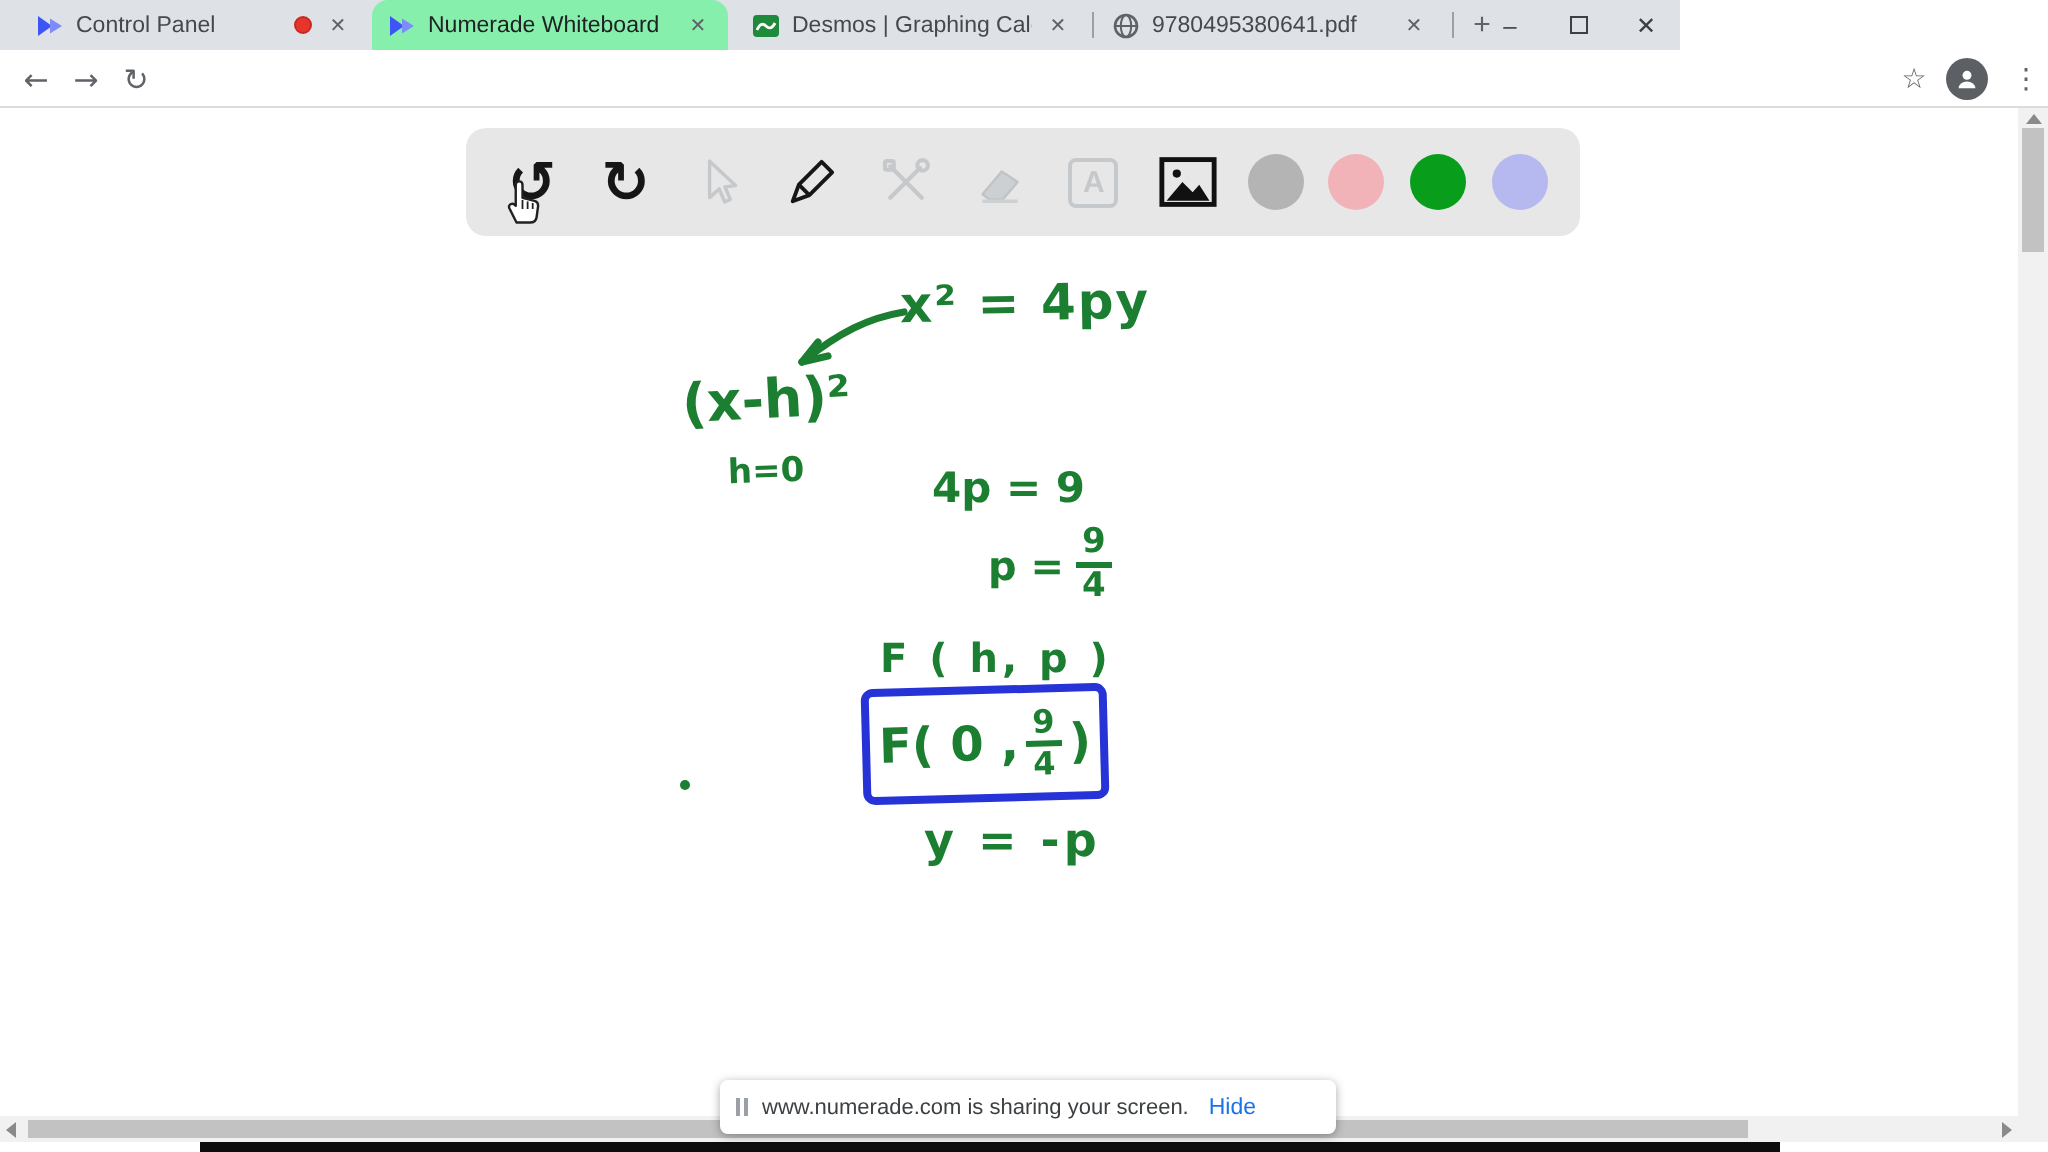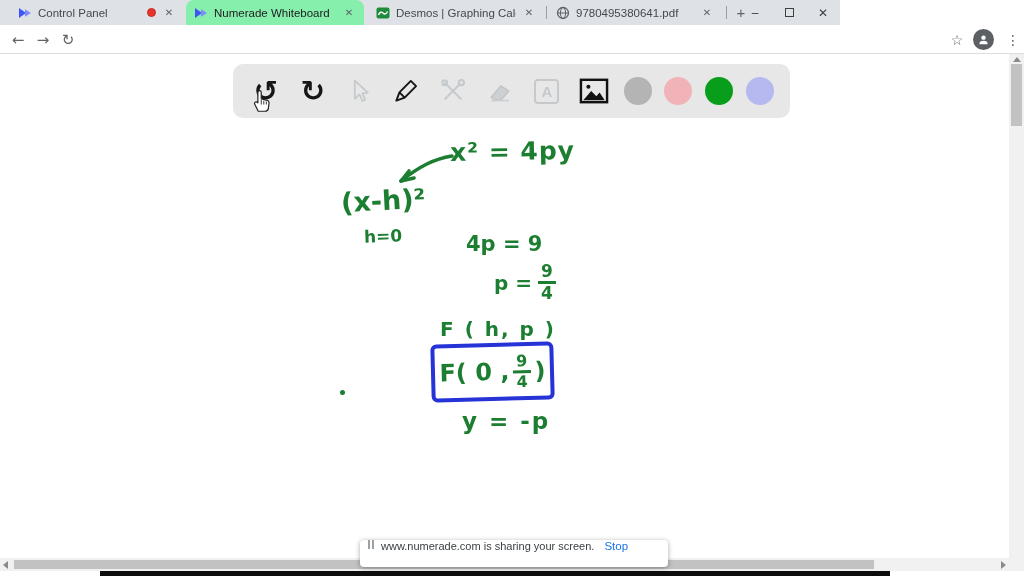--- a/index.html
+++ b/index.html
@@ -38,21 +38,21 @@
 
   
   .ink { position:absolute; font-family:"DejaVu Sans",sans-serif; font-weight:bold; color:#1b7e30; white-space:nowrap; }
   .frac { display:inline-flex; flex-direction:column; align-items:center; vertical-align:middle; line-height:1; }
   .frac .num { border-bottom:3px solid #1b7e30; padding:0 3px 1px; }
   .frac .den { padding-top:1px; }
   .bluebox { position:absolute; left:431px; top:343px; width:123px; height:58px; border:4px solid #2633d6; border-radius:6px; transform:rotate(-1.5deg); display:flex; align-items:center; justify-content:center; }
   .inkdot { position:absolute; left:340px; top:390px; width:5px; height:5px; border-radius:50%; background:#1b7e30; }
 
   
-  .sharebar { position:absolute; left:360px; top:540px; width:308px; height:27px; background:#fff; border-radius:4px; box-shadow:0 1px 5px rgba(0,0,0,.35); display:flex; align-items:flex-start; padding:0 8px; z-index:9; }
+  .sharebar { position:absolute; left:360px; top:540px; width:308px; height:27px; background:#fff; border-radius:4px; box-shadow:0 1px 5px rgba(0,0,0,.35); display:flex; align-items:center; padding:0 8px; z-index:9; }
   .pausebars { display:flex; gap:2px; margin-right:7px; }
   .pausebars i { width:2px; height:9px; background:#9aa0a6; }
   .sharemsg { font-size:11px; color:#3c4043; }
   .stopbtn { margin-left:8px; background:#2b6fdc; color:#fff; font-size:11px; font-weight:bold; border:none; border-radius:3px; padding:5px 10px; }
   .hidelink { margin-left:10px; font-size:11.5px; color:#1a73e8; }
 
   
   .vscroll { position:absolute; right:0; top:54px; width:15px; height:517px; background:#f1f1f1; z-index:3; }
   .vthumb { position:absolute; left:2px; top:10px; width:11px; height:62px; background:#c2c2c2; }
   .tri-up { position:absolute; left:4px; top:3px; width:0; height:0; border-left:4px solid transparent; border-right:4px solid transparent; border-bottom:5px solid #8a8a8a; }
@@ -226,21 +226,21 @@
   <div class="ink" style="left:462px; top:408px; font-size:23px; letter-spacing:2px;">y = -p</div>
 
   <span class="inkdot"></span>
 
   <div class="sharebar">
     <span class="pausebars">
         <i></i>
         <i></i>
       </span>
     <span class="sharemsg">www.numerade.com is sharing your screen.</span>
-    <span class="hidelink">Stop</span>
+    <span class="hidelink">Hide</span>
   </div>
 
   <div class="vscroll">
     <span class="tri-up"></span>
     <span class="vthumb"></span>
   </div>
   <div class="hscroll">
     <span class="tri-left"></span>
     <span class="hthumb"></span>
     <span class="tri-right"></span>

